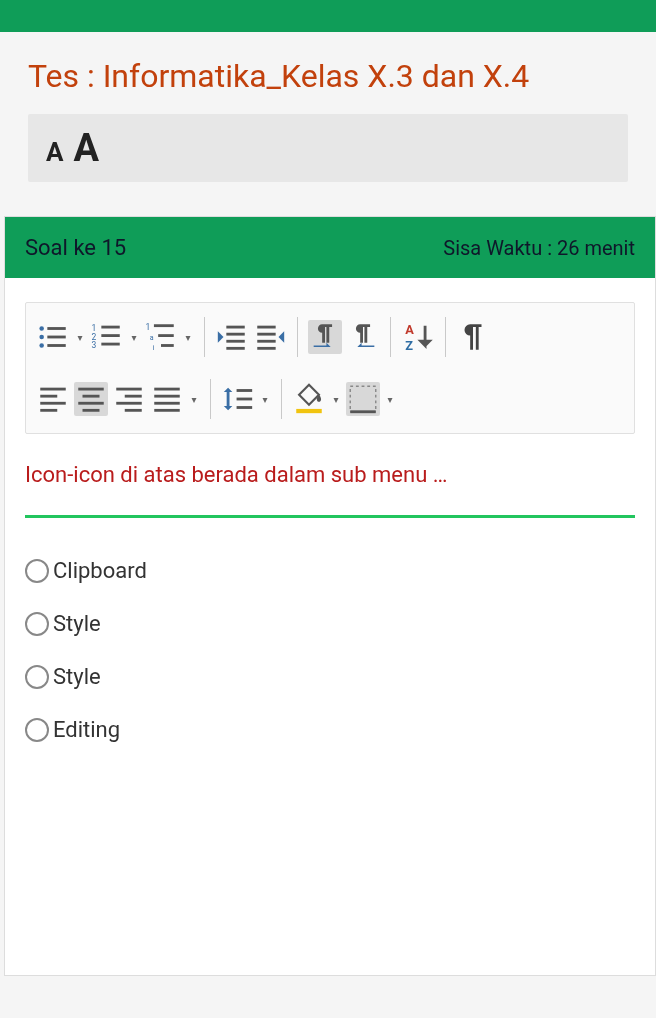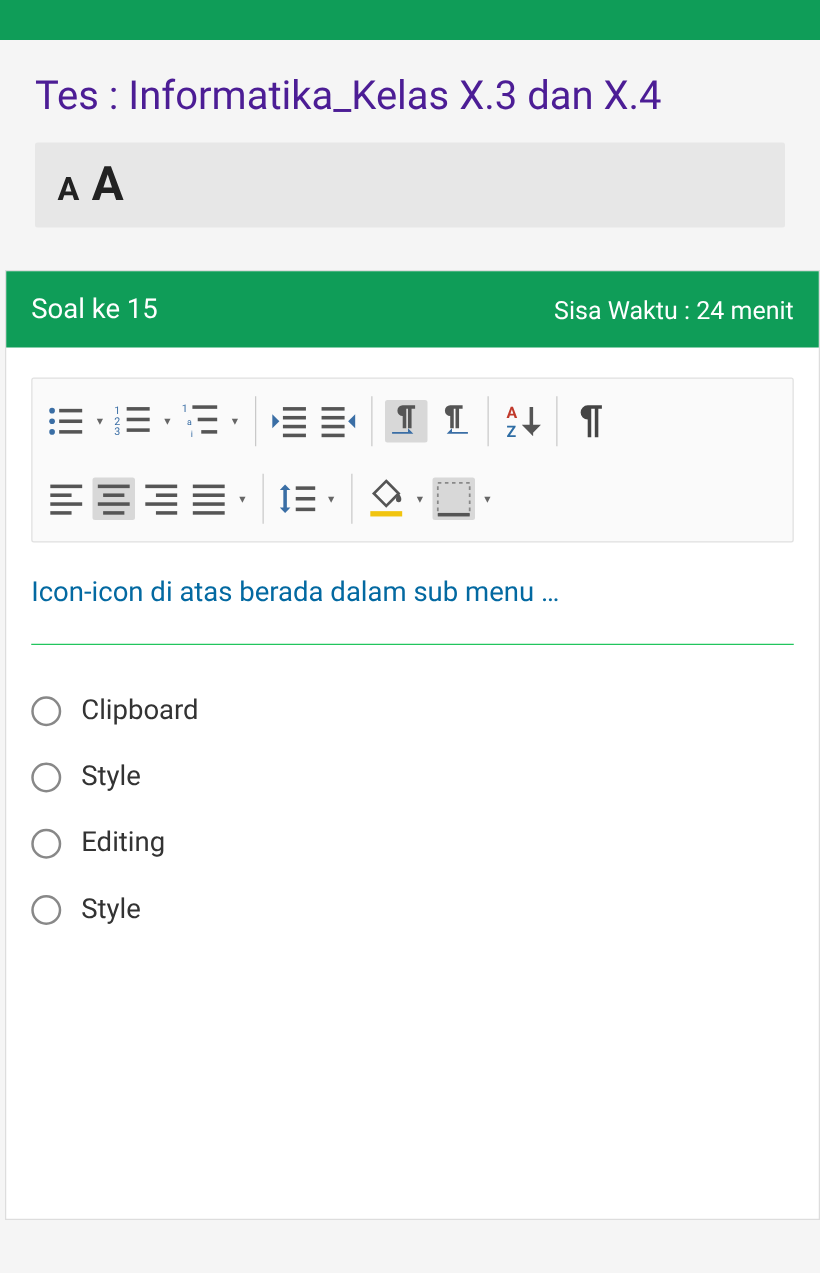--- a/index.html
+++ b/index.html
@@ -1,19 +1,19 @@
 <!DOCTYPE html>
 <html><head>
 <meta charset="utf-8">
 <style>
   * { box-sizing: border-box; margin: 0; padding: 0; }
   html, body { width: 656px; height: 1018px; font-family: -apple-system, BlinkMacSystemFont, "Segoe UI", Roboto, Helvetica, Arial, sans-serif; background: #f5f5f5; color: #222; }
   .topbar { height: 32px; background: #0f9d58; }
   .header-block { padding: 24px 28px 12px 28px; background: #f5f5f5; }
-  .title { font-size: 32px; font-weight: 400; color: #4c1d95; line-height: 1.25; }
+  .title { font-size: 32px; font-weight: 400; color: #c2410c; line-height: 1.25; }
   .font-control {
     margin-top: 18px;
     background: #e7e7e7;
     border-radius: 2px;
     padding: 12px 18px;
     display: flex;
     align-items: baseline;
     gap: 10px;
   }
   .fs-small { font-size: 26px; font-weight: 700; }
@@ -23,21 +23,21 @@
     background: #fff;
     border: 1px solid #ddd;
     width: calc(100% - 4px);
     min-height: 760px;
   }
   .qbar {
     display: flex;
     justify-content: space-between;
     align-items: flex-end;
     background: #0f9d58;
-    color: #ffffff;
+    color: #0f172a;
     padding: 18px 20px;
     font-size: 22px;
   }
   .qbar .right { font-size: 20px; }
   .qbody { padding: 24px 20px 0 20px; }
   .toolbar-img {
     border: 1px solid #e0e0e0;
     background: #fafafa;
     padding: 14px 10px;
     border-radius: 2px;
@@ -49,27 +49,27 @@
     display: inline-flex; align-items: center; justify-content: center;
     color: #5b5b5b;
   }
   .ic svg { width: 100%; height: 100%; }
   .sep { width: 1px; height: 40px; background: #c9c9c9; margin: 0 6px; }
   .dd { width: 12px; text-align: center; color: #666; font-size: 10px; }
   .hl { background: #d8d8d8; border-radius: 2px; }
   .qtext {
     margin-top: 28px;
     font-size: 22px;
-    color: #0369a1;
+    color: #b91c1c;
     padding-bottom: 28px;
-    border-bottom: 1px solid #22c55e;
+    border-bottom: 3px solid #22c55e;
   }
   .options { margin-top: 26px; }
   .opt {
-    display: flex; align-items: center; gap: 16px;
+    display: flex; align-items: center; gap: 4px;
     padding: 14px 0;
     font-size: 22px; color: #333;
     cursor: pointer;
   }
   .opt .radio {
     width: 24px; height: 24px; border-radius: 50%;
     border: 2px solid #888; flex: 0 0 auto;
     background: #fff;
   }
 </style>
@@ -83,21 +83,21 @@
 
   <div class="font-control">
     <span class="fs-small">A</span>
     <span class="fs-large">A</span>
   </div>
 </div>
 
 <div class="question-card">
   <div class="qbar">
     <div class="left">Soal ke 15</div>
-    <div class="right">Sisa Waktu : 24 menit</div>
+    <div class="right">Sisa Waktu : 26 menit</div>
   </div>
 
   <div class="qbody">
 
     <div class="toolbar-img">
       <div class="tool-row">
         <span class="ic">
           <svg viewBox="0 0 24 24">
               <circle cx="4" cy="6" r="1.6" fill="#3a6ea5"></circle>
               <rect x="8" y="5" width="13" height="2" fill="#555"></rect>
@@ -247,22 +247,22 @@
       <label class="opt">
         <span class="radio"></span>
         <span>Clipboard</span>
       </label>
       <label class="opt">
         <span class="radio"></span>
         <span>Style</span>
       </label>
       <label class="opt">
         <span class="radio"></span>
+        <span>Style</span>
+      </label>
+      <label class="opt">
+        <span class="radio"></span>
         <span>Editing</span>
-      </label>
-      <label class="opt">
-        <span class="radio"></span>
-        <span>Style</span>
       </label>
     </div>
 
   </div>
 </div>
 
 </body></html>

